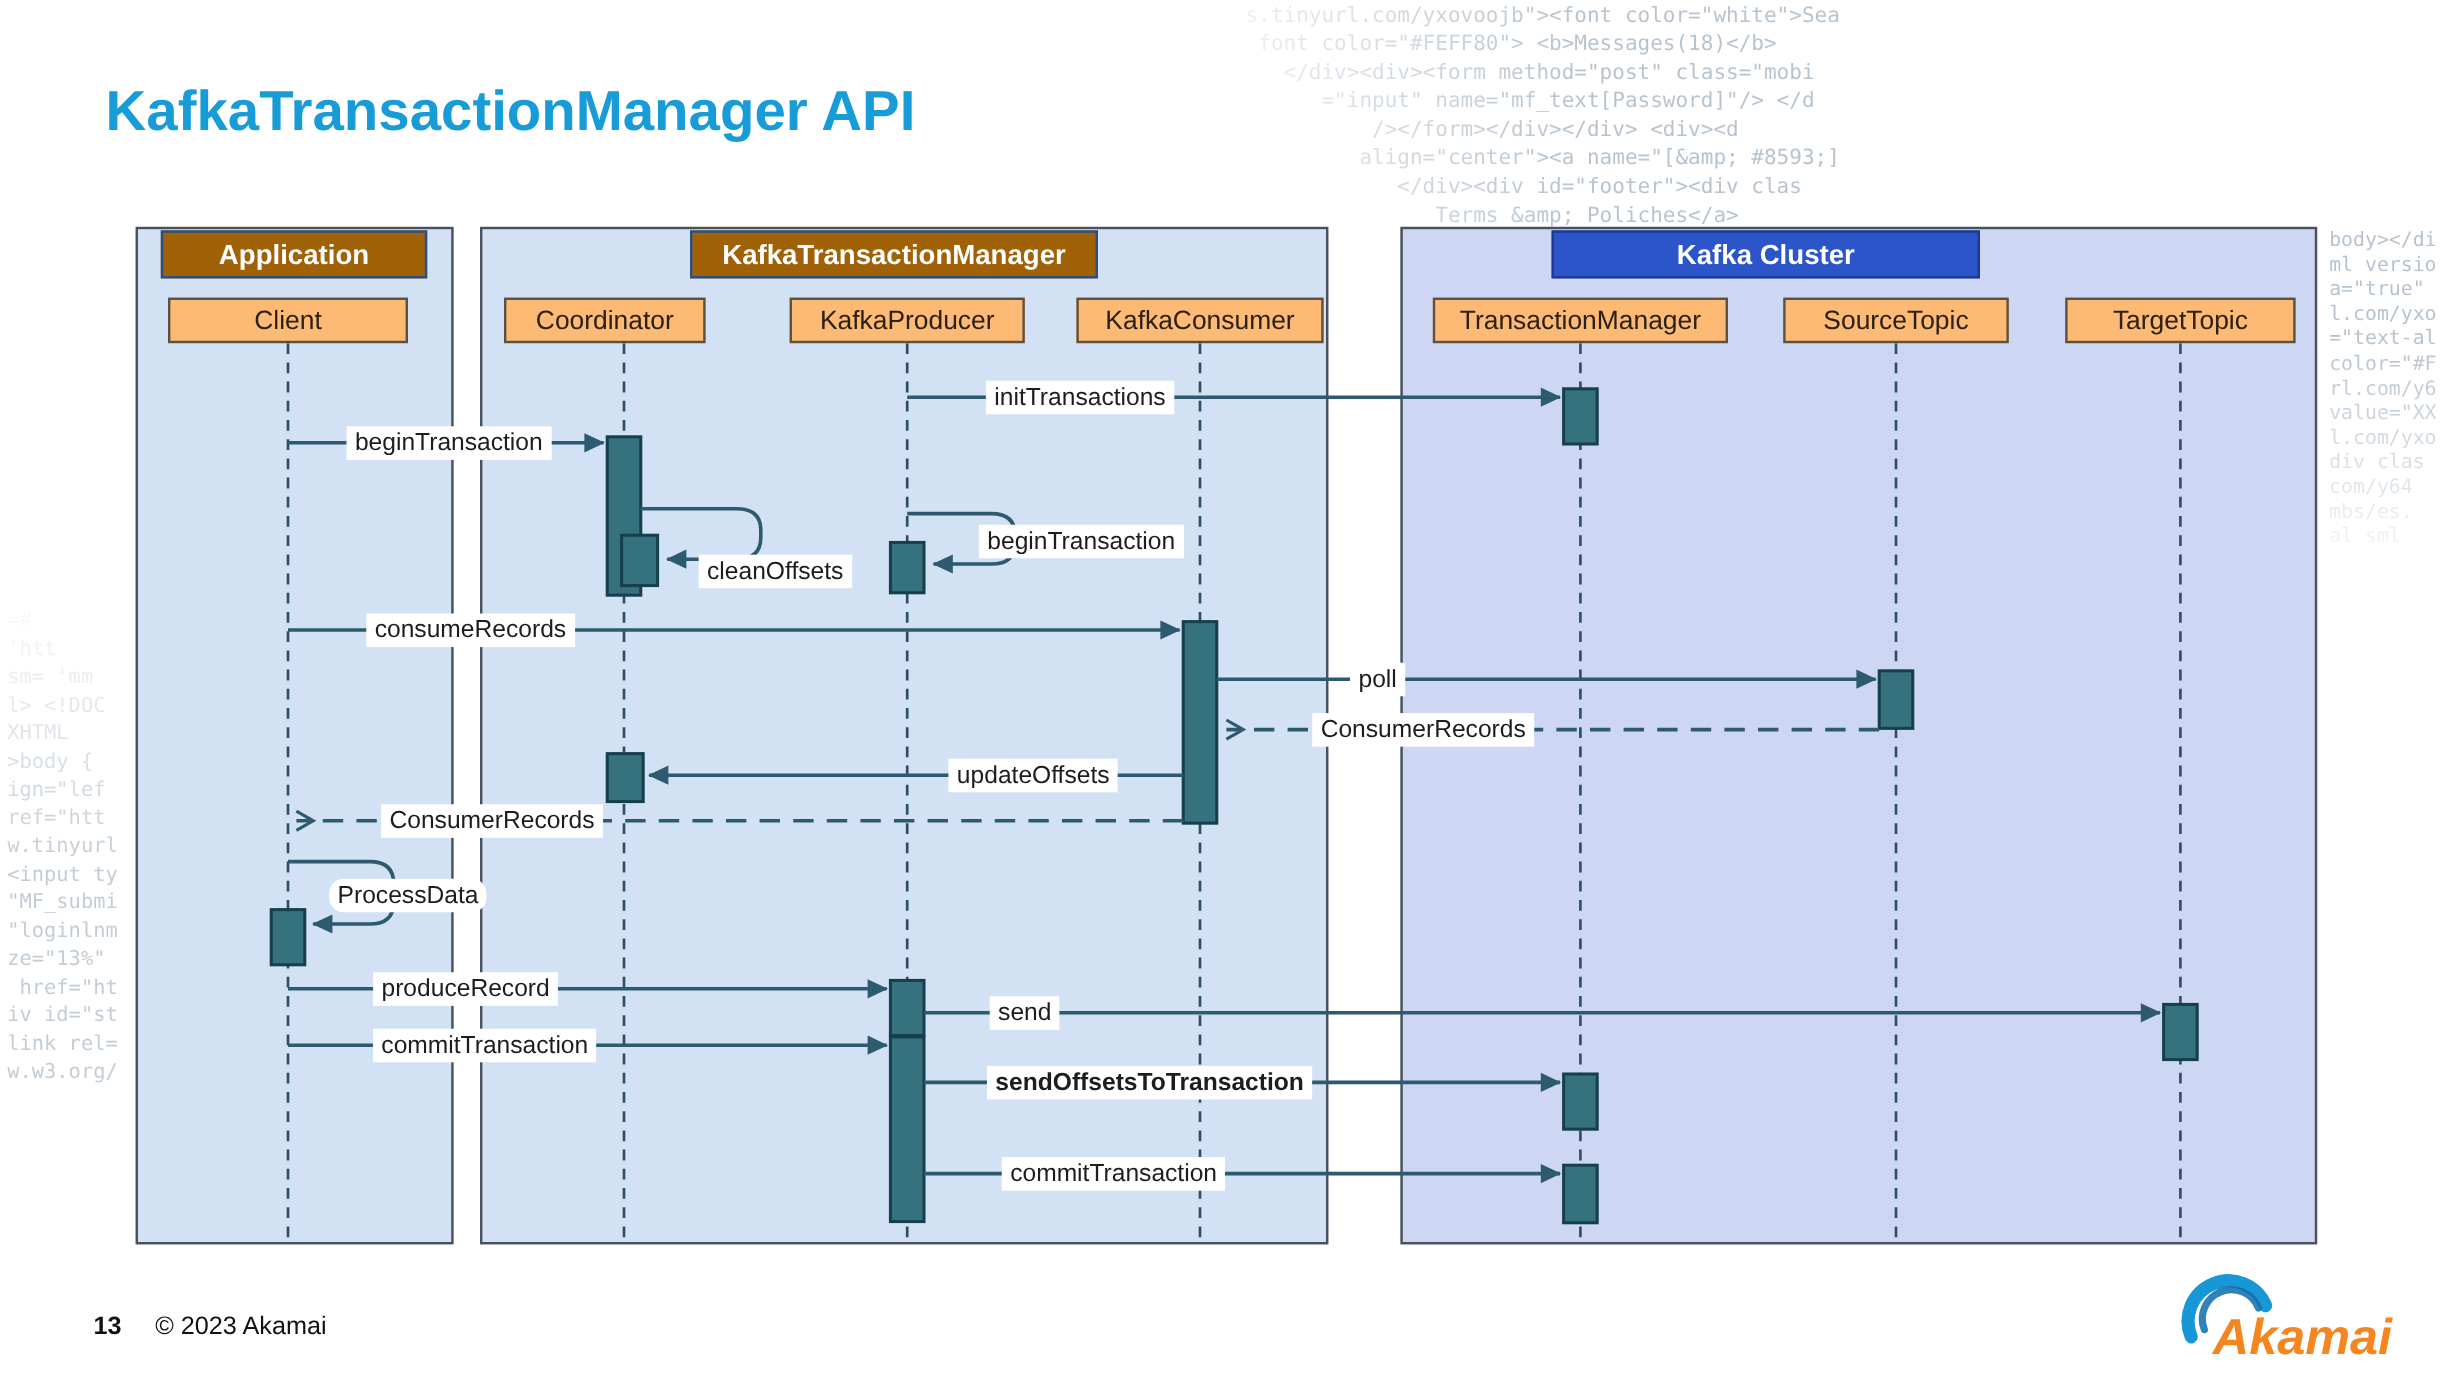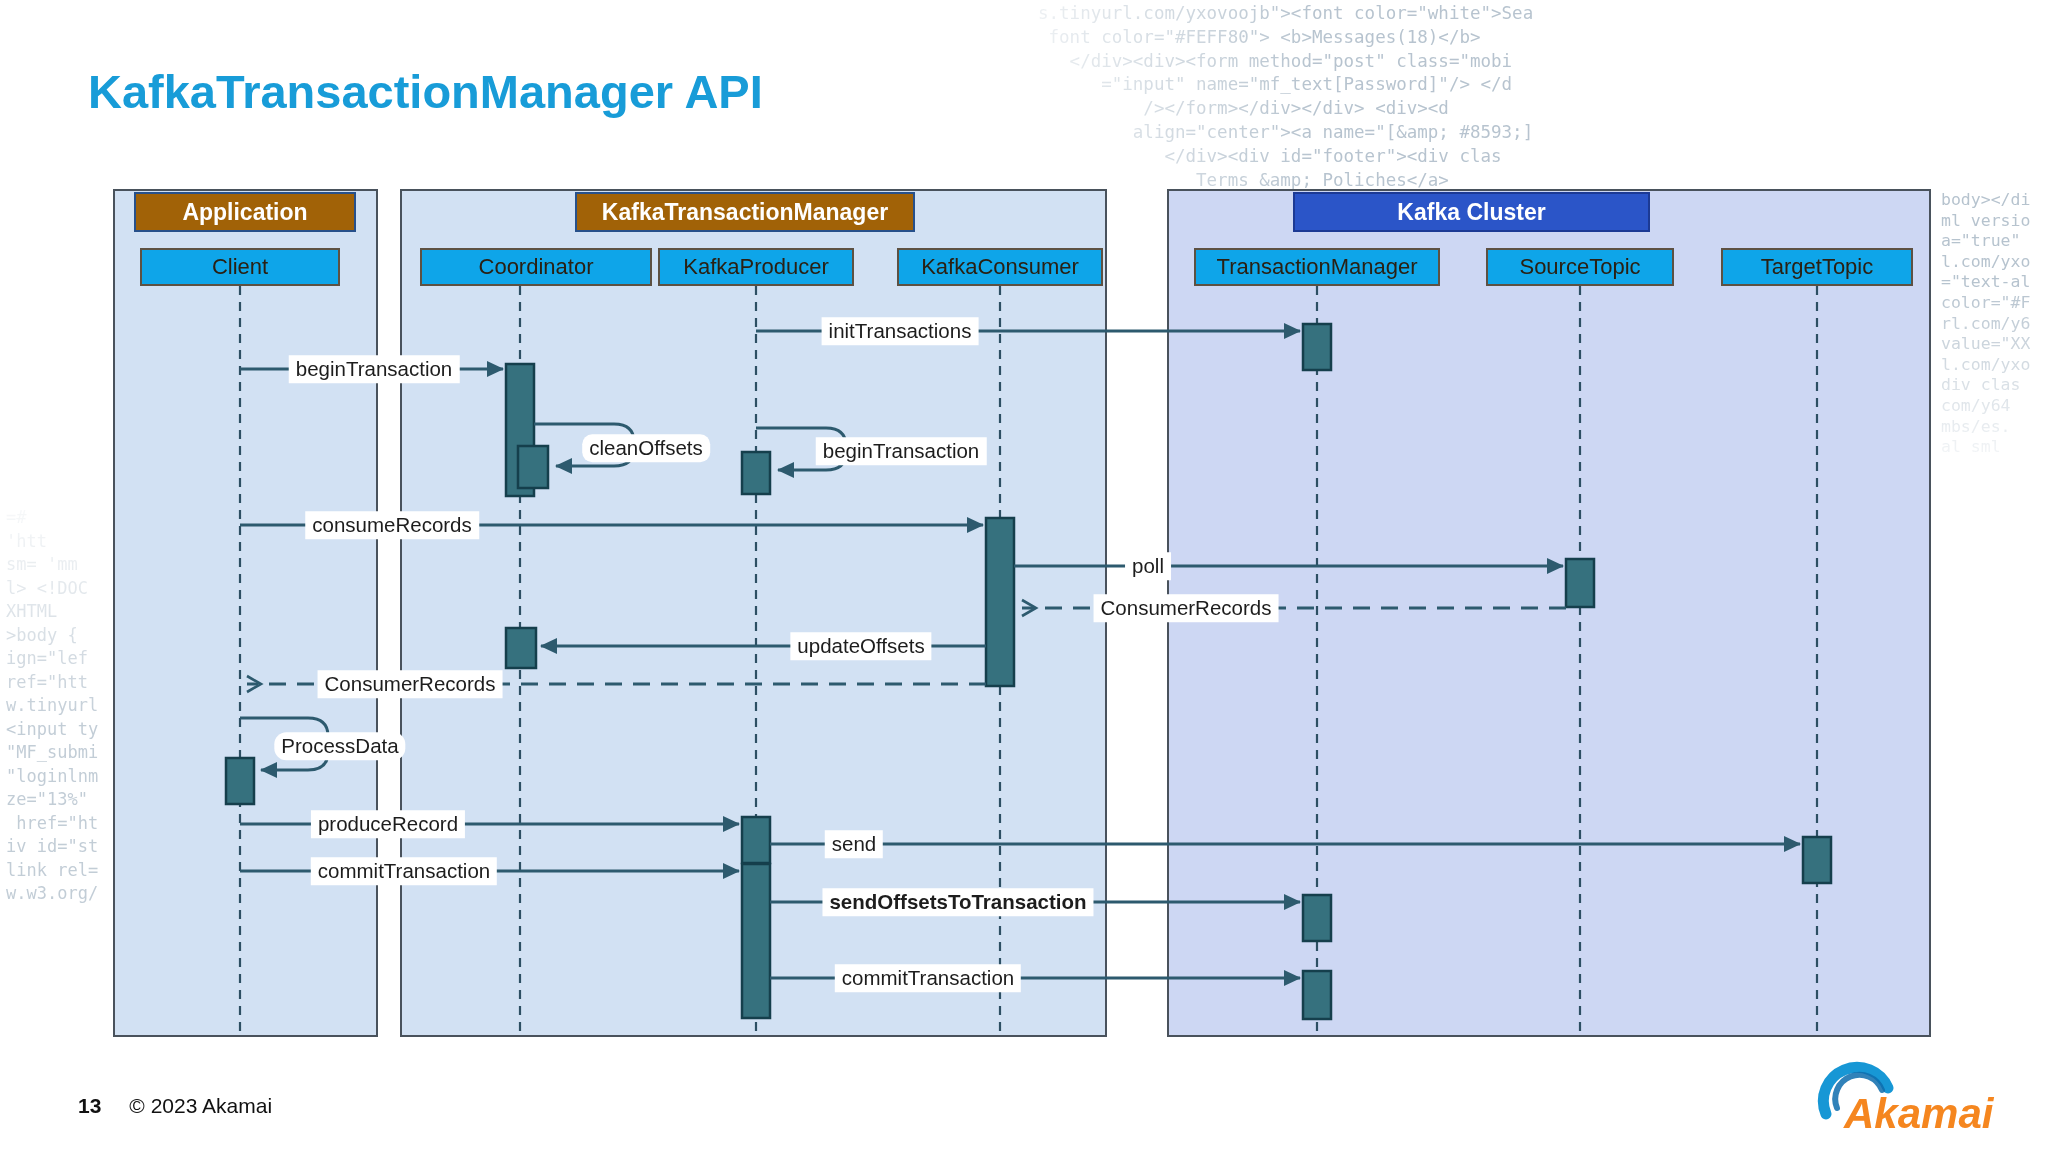--- a/index.html
+++ b/index.html
@@ -29,21 +29,21 @@
   .frame-app{left:113px;top:189px;width:265px;height:848px;}
   .frame-ktm{left:400px;top:189px;width:707px;height:848px;}
   .frame-clu{left:1167px;top:189px;width:764px;height:848px;}
 
   .frame-header{position:absolute;top:192px;height:40px;box-sizing:border-box;
       background:#a16207;border:2px solid #27508a;color:#ffffff;font-weight:bold;
       font-size:23px;display:flex;align-items:center;justify-content:center;}
   .frame-header.dark{background:#2b55c8;border-color:#1c3a94;}
 
   .participant{position:absolute;top:248px;height:38px;box-sizing:border-box;
-      background:#0ea5e9;border:2px solid #5d5142;color:#2a2013;font-size:22px;
+      background:#fdba74;border:2px solid #5d5142;color:#2a2013;font-size:22px;
       display:flex;align-items:center;justify-content:center;}
 
   #diagram-svg{position:absolute;left:0;top:0;}
 
   .msg-label{position:absolute;transform:translate(-50%,-50%);background:#ffffff;
       color:#1d1d1d;font-size:20.5px;padding:3px 7px;white-space:nowrap;line-height:1.05;}
 
   #footer{position:absolute;left:78px;top:1094px;font-size:21px;color:#111111;
       display:flex;gap:28px;align-items:baseline;}
   #page-number{font-weight:bold;}
@@ -118,30 +118,30 @@
       <line x1="770" y1="902" x2="1300" y2="902" marker-end="url(#arr)"></line>
       <line x1="770" y1="978" x2="1300" y2="978" marker-end="url(#arr)"></line>
     </g>
   </svg>
 
   <div class="frame-header" style="left:134px;width:222px;">Application</div>
   <div class="frame-header" style="left:575px;width:340px;">KafkaTransactionManager</div>
   <div class="frame-header dark" style="left:1293px;width:357px;">Kafka Cluster</div>
 
   <div class="participant" style="left:140px;width:200px;">Client</div>
-  <div class="participant" style="left:420px;width:232px;">Coordinator</div>
+  <div class="participant" style="left:420px;width:168px;">Coordinator</div>
   <div class="participant" style="left:658px;width:196px;">KafkaProducer</div>
   <div class="participant" style="left:897px;width:206px;">KafkaConsumer</div>
   <div class="participant" style="left:1194px;width:246px;">TransactionManager</div>
   <div class="participant" style="left:1486px;width:188px;">SourceTopic</div>
   <div class="participant" style="left:1721px;width:192px;">TargetTopic</div>
 
   <div class="msg-label" style="left:900px;top:331px;">initTransactions</div>
   <div class="msg-label" style="left:374px;top:369px;">beginTransaction</div>
-  <div class="msg-label" style="left:646px;top:448px;border-radius:10px;">cleanOffsets</div>
+  <div class="msg-label" style="left:646px;top:476px;">cleanOffsets</div>
   <div class="msg-label" style="left:901px;top:451px;">beginTransaction</div>
   <div class="msg-label" style="left:392px;top:525px;">consumeRecords</div>
   <div class="msg-label" style="left:1148px;top:566px;">poll</div>
   <div class="msg-label" style="left:1186px;top:608px;">ConsumerRecords</div>
   <div class="msg-label" style="left:861px;top:646px;">updateOffsets</div>
   <div class="msg-label" style="left:410px;top:684px;">ConsumerRecords</div>
   <div class="msg-label" style="left:340px;top:746px;border-radius:12px;">ProcessData</div>
   <div class="msg-label" style="left:388px;top:824px;">produceRecord</div>
   <div class="msg-label" style="left:854px;top:844px;">send</div>
   <div class="msg-label" style="left:404px;top:871px;">commitTransaction</div>

